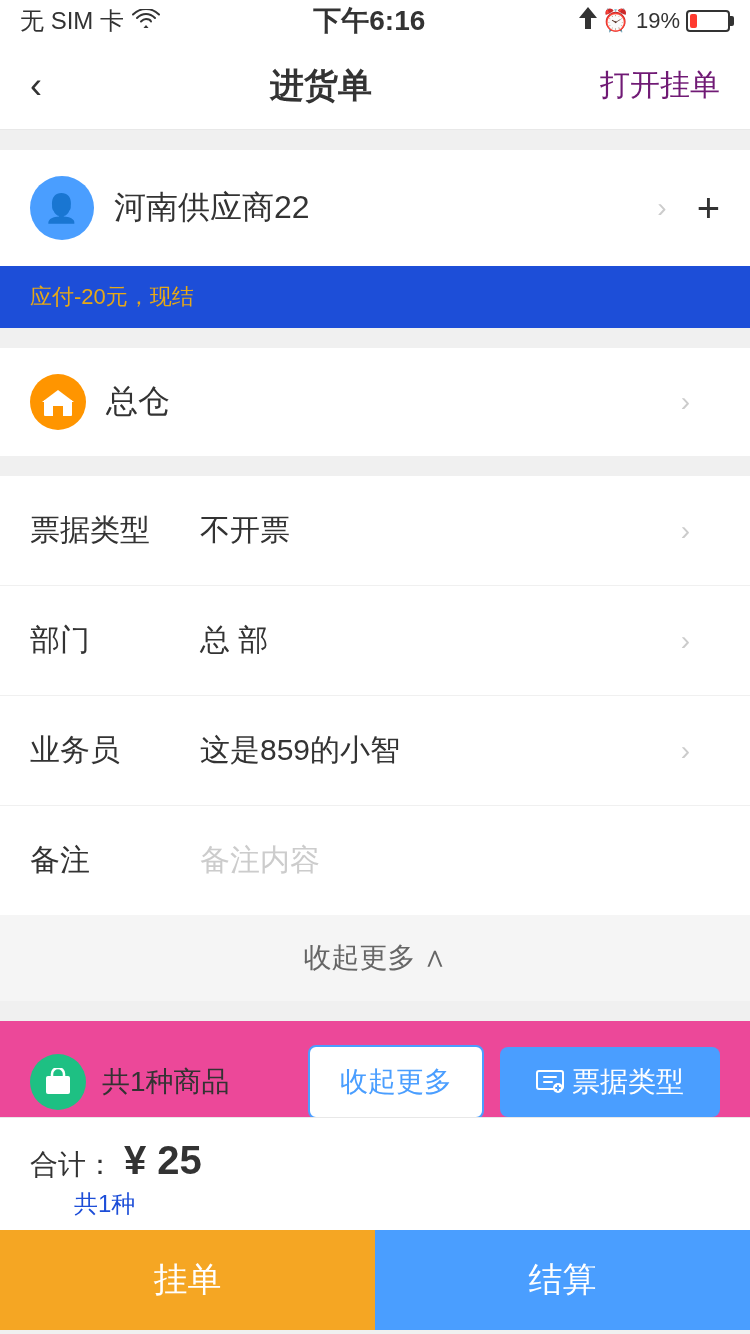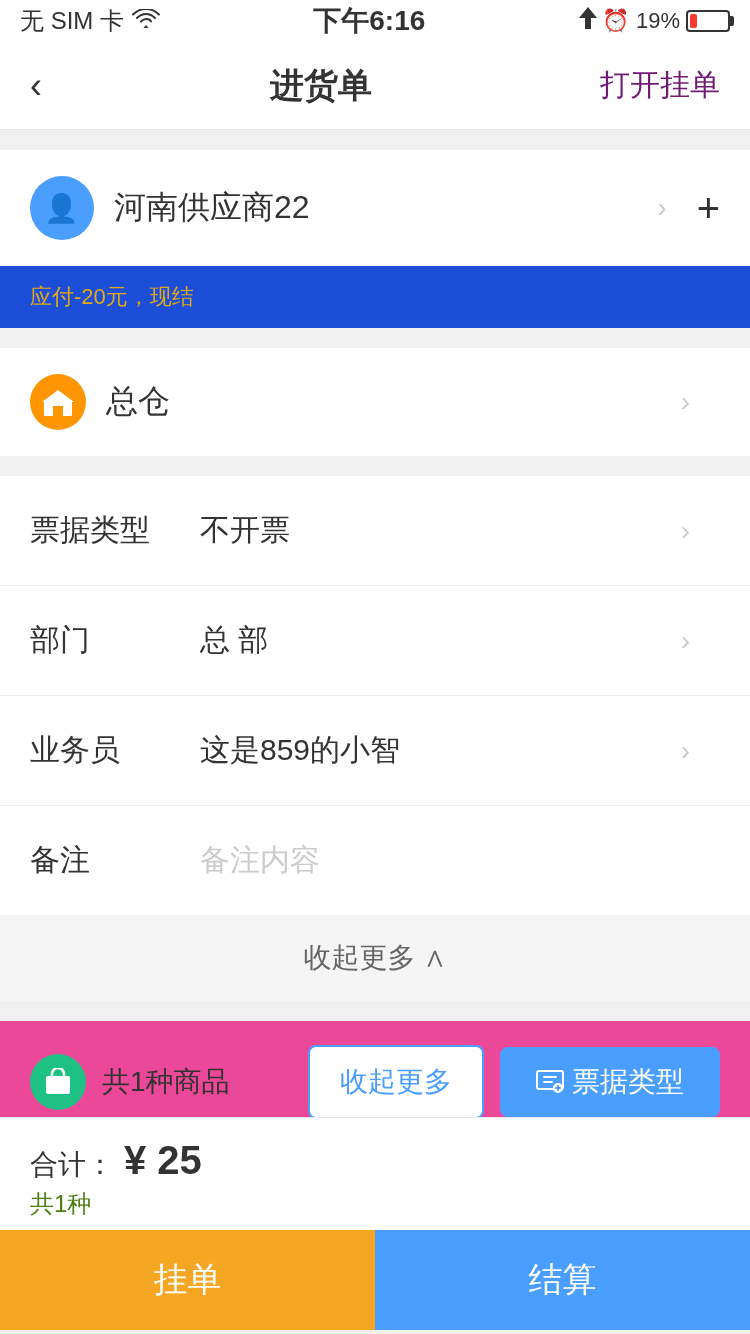--- a/index.html
+++ b/index.html
@@ -218,21 +218,21 @@
       display: flex;
       flex-direction: column;
     }
     .total-line {
       display: flex;
       align-items: baseline;
       gap: 10px;
     }
     .total-label { font-size: 28px; color: #333; }
     .total-amount { font-size: 40px; font-weight: 600; color: #333; }
-    .total-count { font-size: 24px; color: #4d7c0f; margin-top: 4px; }
+    .total-count { font-size: 24px; color: #1d4ed8; margin-top: 4px; margin-left: 44px; }
     .action-bar {
       display: flex;
       height: 100px;
     }
     .btn-hold {
       flex: 1;
       background: #f5a623;
       color: #fff;
       border: none;
       font-size: 34px;

